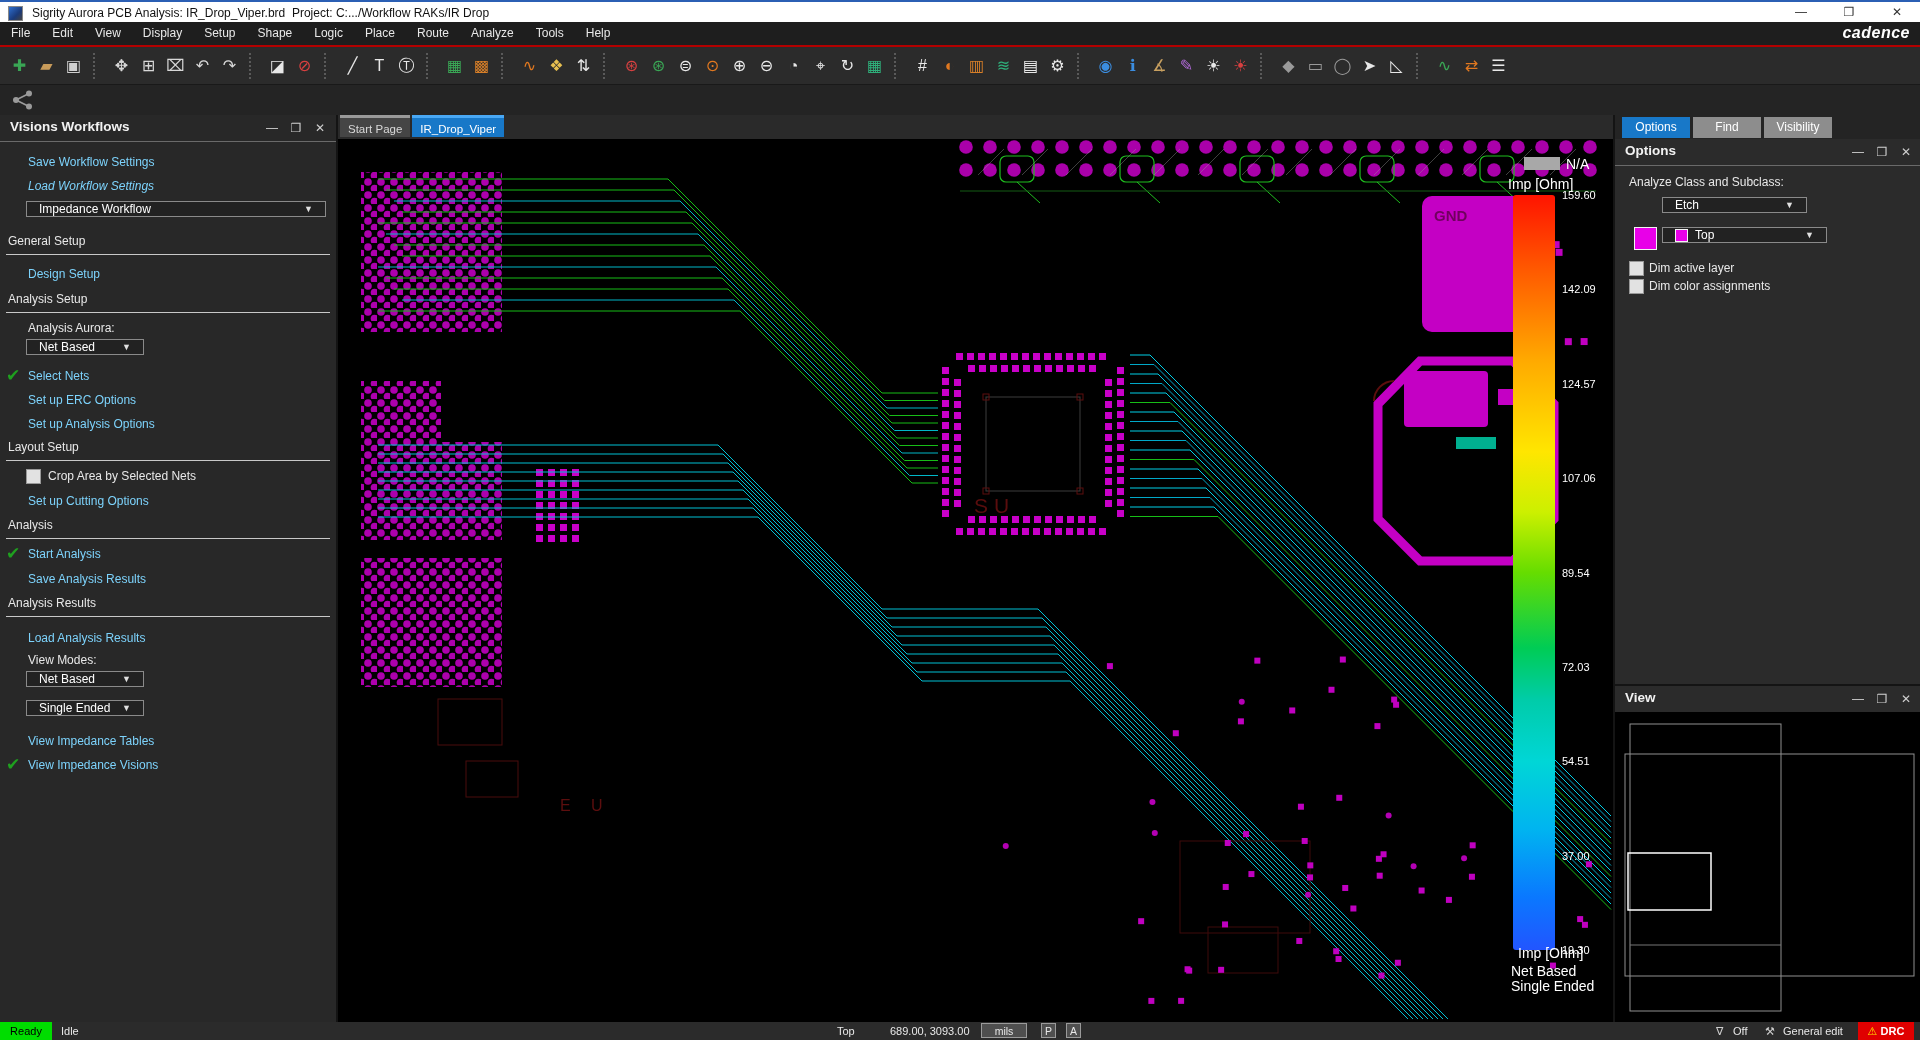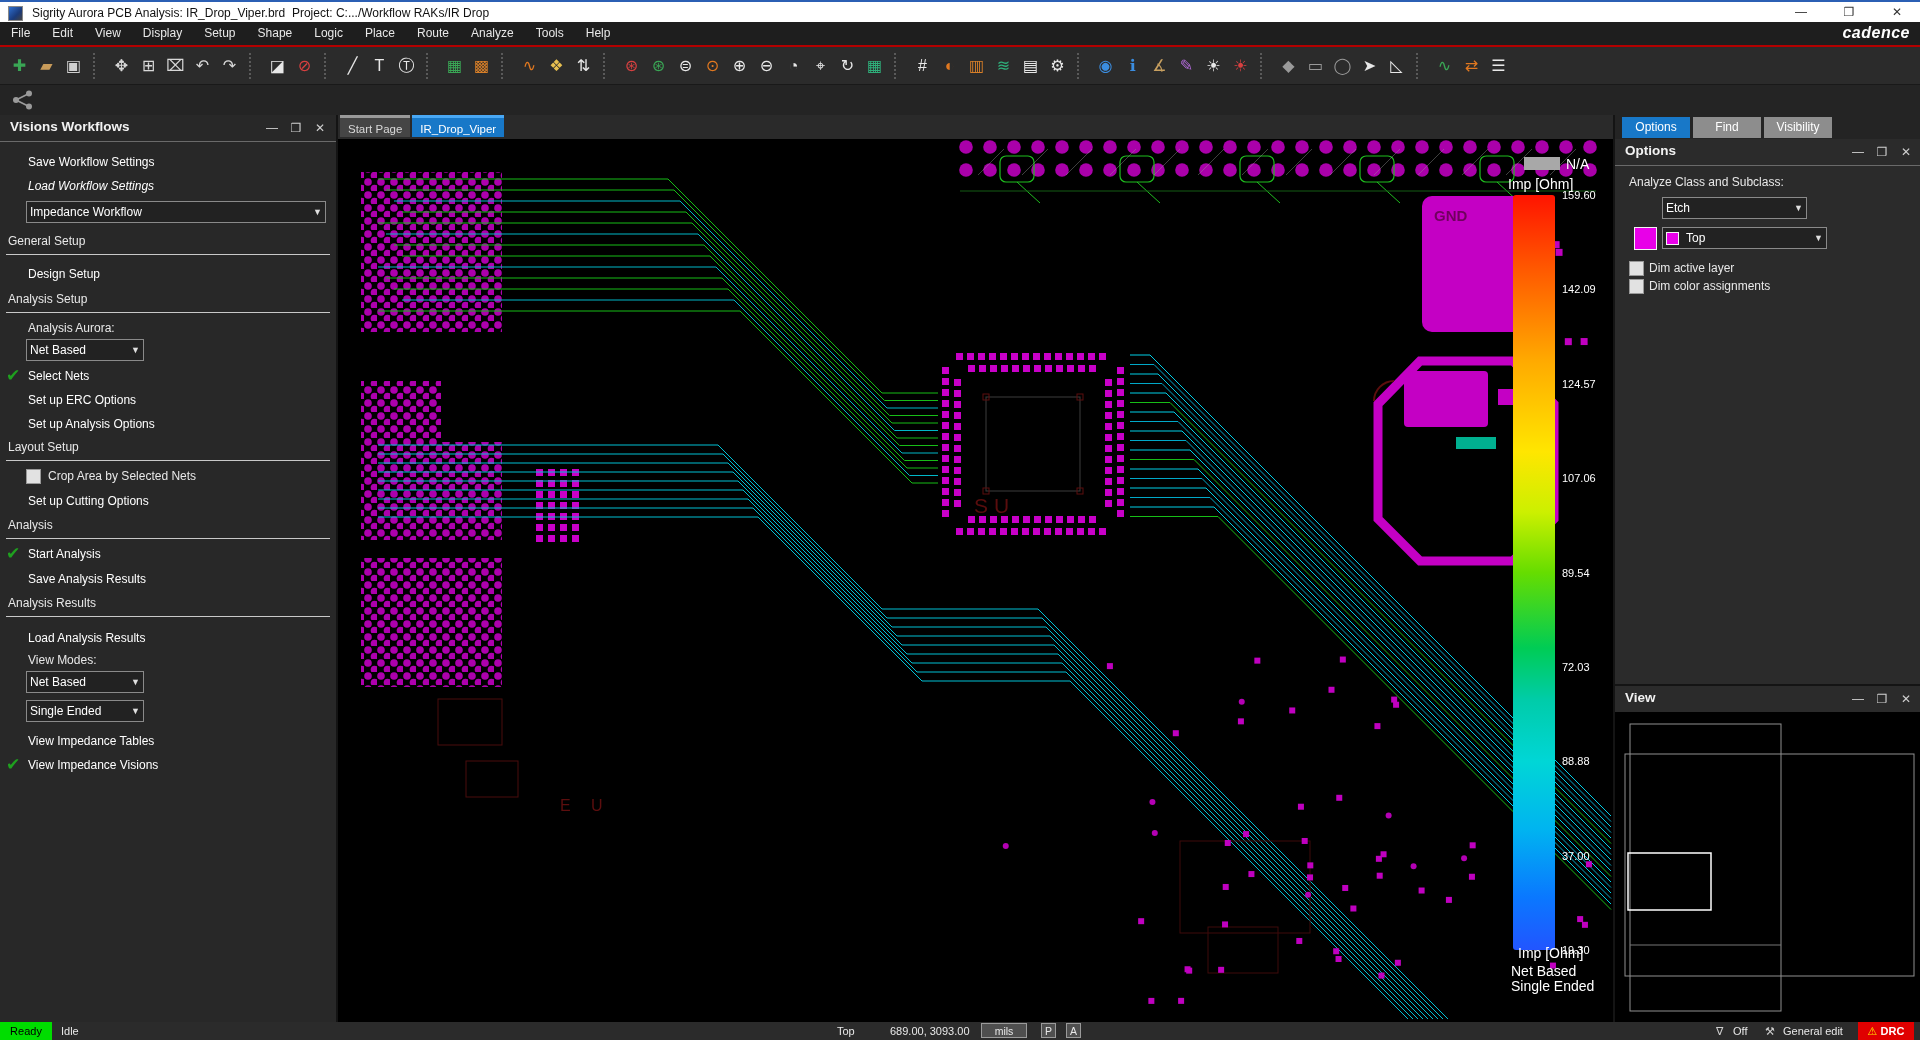--- a/index.html
+++ b/index.html
@@ -26,25 +26,25 @@
   .tbi{width:27px;height:27px;line-height:27px;text-align:center;font-size:16px;color:#e8e8e8;
        border-radius:3px;cursor:default;}
   .tb-sep{width:9px;height:26px;border-left:2px dotted #5a5a5a;margin:0 4px 0 6px;}
   #subbar{position:absolute;left:0;top:85px;width:1920px;height:30px;background:#242424;display:flex;align-items:center;}
   #share-ic{margin-left:12px;}
   
   .phdr{position:relative;height:26px;border-bottom:1px solid #6a6a6a;}
   .phdr .ptitle{position:absolute;left:10px;top:4px;font-size:13.5px;font-weight:bold;color:#f2f2f2;}
   .pctl{position:absolute;top:4px;width:20px;height:18px;text-align:center;line-height:18px;
         font-size:12px;color:#d0d0d0;}
-  .link{position:absolute;font-size:12px;color:#ffffff;cursor:default;white-space:nowrap;}
+  .link{position:absolute;font-size:12px;color:#7dd3fc;cursor:default;white-space:nowrap;}
   .sect{position:absolute;font-size:12px;color:#e8e8e8;white-space:nowrap;}
   .sline{position:absolute;left:6px;width:324px;height:1px;background:#c9c9c9;}
   .dd{position:absolute;background:#222;border:1px solid #8a8a8a;color:#fff;font-size:12px;
-      display:flex;align-items:center;height:22px;box-sizing:border-box;padding:0 3px;}
+      display:flex;align-items:center;height:16px;box-sizing:border-box;padding:0 12px;}
   .dd .ddl{flex:1;white-space:nowrap;overflow:hidden;}
   .dd .dda{font-size:9px;color:#e0e0e0;margin-left:4px;}
   .cb{position:absolute;width:13px;height:13px;background:#e2e2e2;border:1px solid #999;}
   .chk{position:absolute;color:#1fa01f;font-size:17px;font-weight:bold;}
   .clabel{position:absolute;font-size:12px;color:#e8e8e8;white-space:nowrap;}
   
   #left-panel{position:absolute;left:0;top:115px;width:338px;height:907px;background:#282828;
               border-right:2px solid #141414;box-sizing:border-box;}
   
   #center{position:absolute;left:338px;top:115px;width:1372px;height:907px;padding-left:19px;}
@@ -613,21 +613,21 @@
     <span class="lg" id="lg-title" style="position:absolute;">Imp [Ohm]</span>
     <div id="lg-bar"></div>
     <div id="lg-ticks">
 
     <div class="lg-tick">159.60</div>
         <div class="lg-tick">142.09</div>
         <div class="lg-tick">124.57</div>
         <div class="lg-tick">107.06</div>
         <div class="lg-tick">89.54</div>
         <div class="lg-tick">72.03</div>
-        <div class="lg-tick">88.88</div>
+        <div class="lg-tick">54.51</div>
         <div class="lg-tick">37.00</div>
         <div class="lg-tick">19.30</div>
       </div>
     <span class="lg" id="lg-f1" style="position:absolute;">Imp [Ohm]</span>
     <span class="lg" id="lg-f2" style="position:absolute;">Net Based</span>
     <span class="lg" id="lg-f3" style="position:absolute;">Single Ended</span>
   </div>
 </div>
 
 <div id="right">

